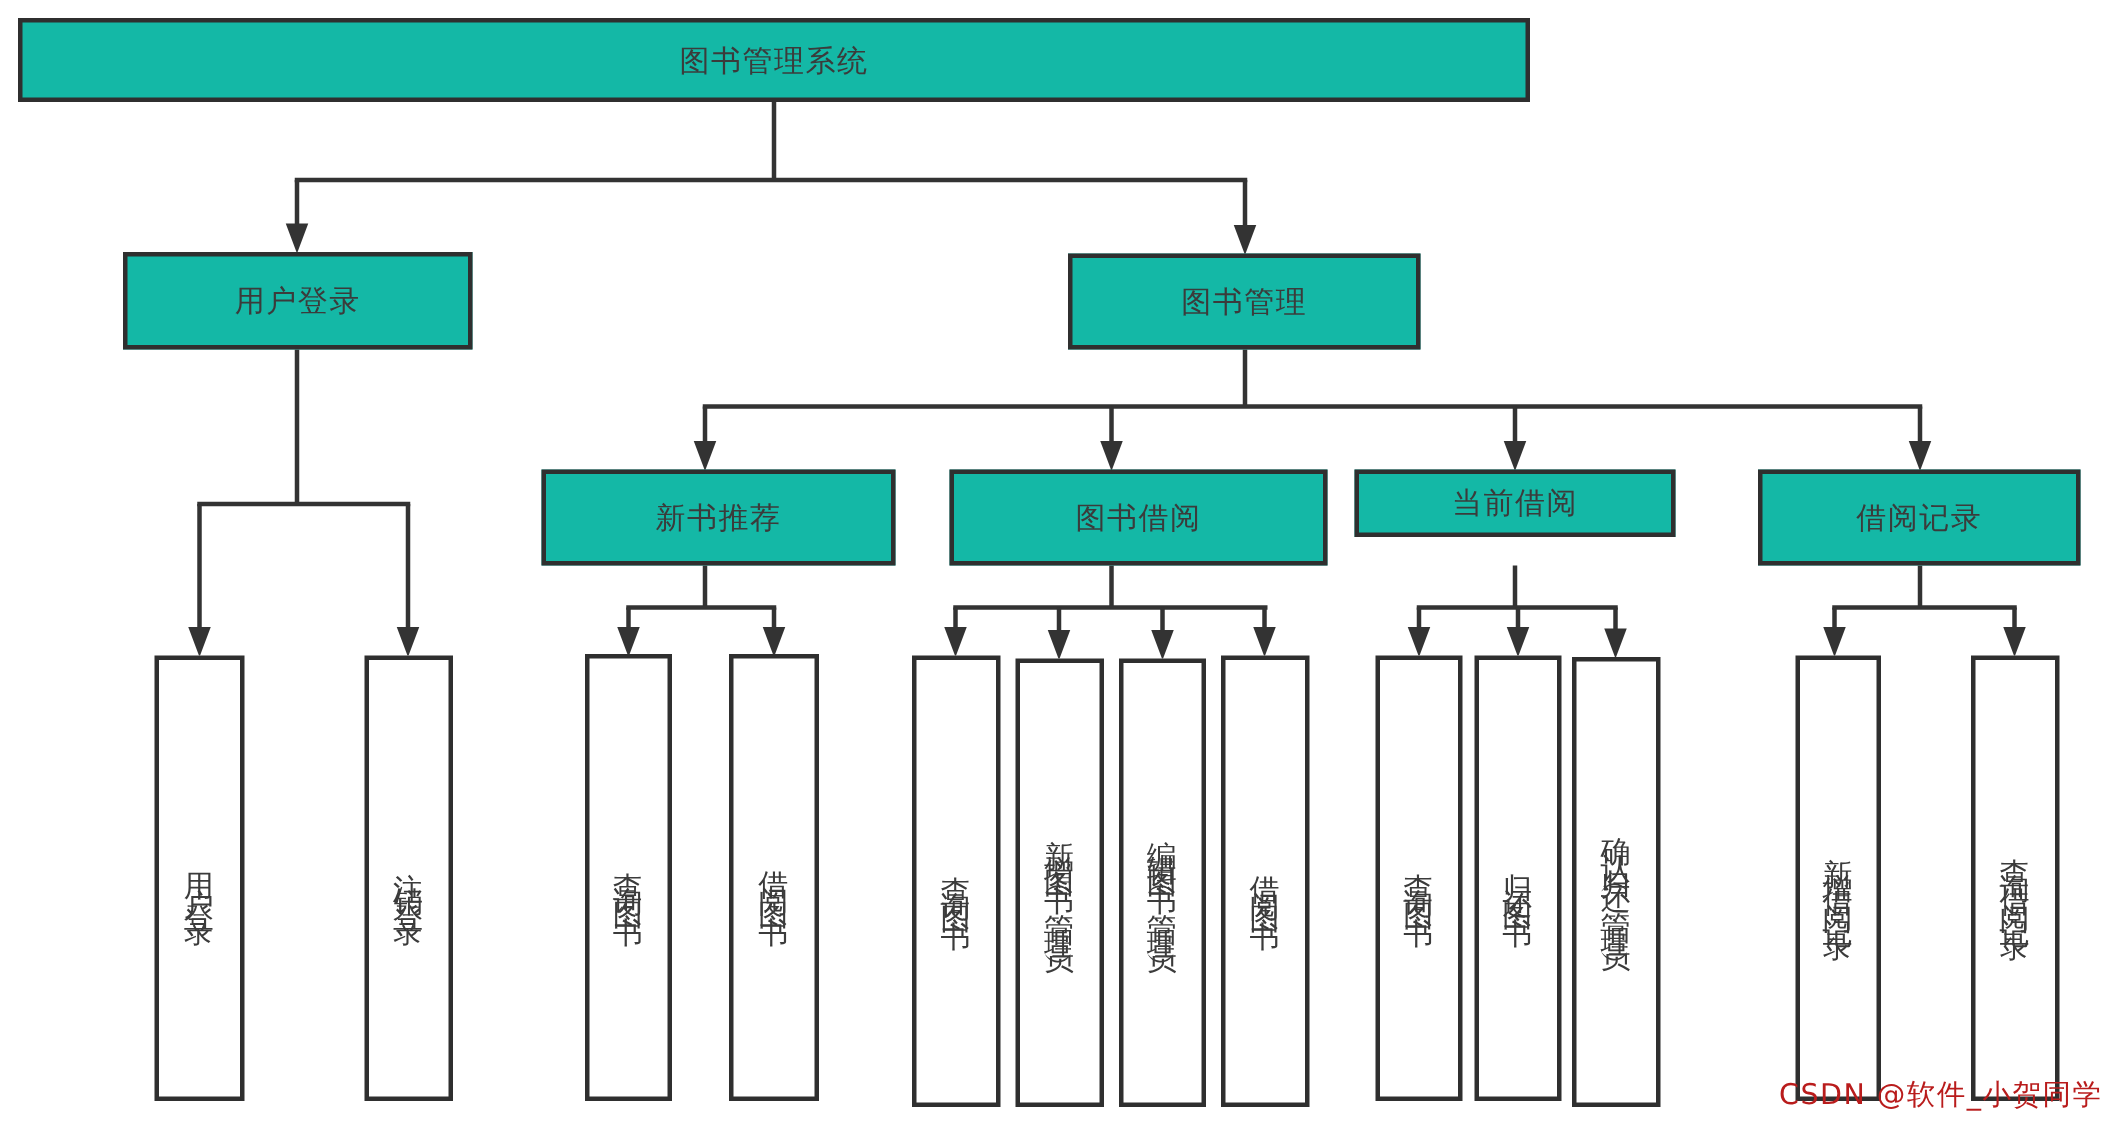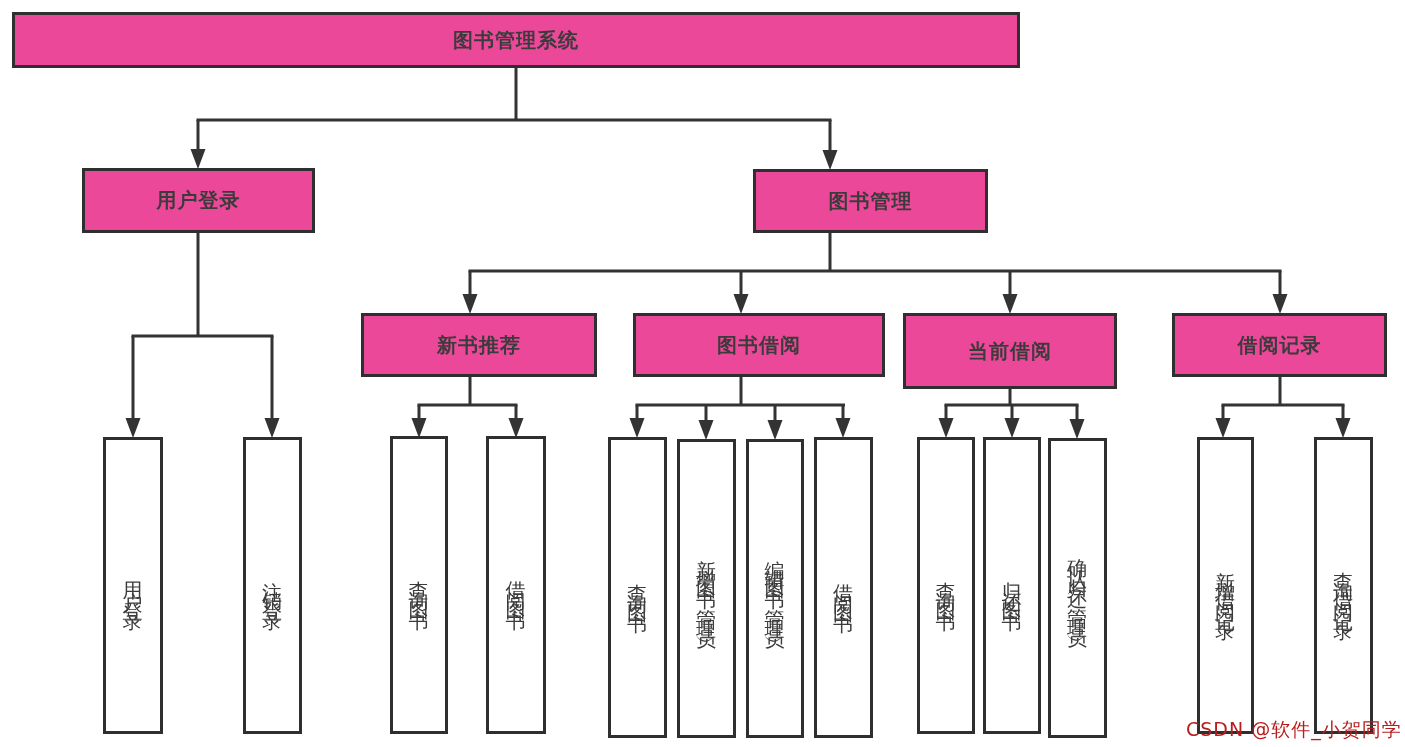--- a/index.html
+++ b/index.html
@@ -8,28 +8,27 @@
     width:1405px;height:747px;
     background:#ffffff;
     font-family:"DejaVu Sans","Liberation Sans",sans-serif;
     overflow:hidden;
   }
   .wires{position:absolute;left:0;top:0;width:1405px;height:747px;}
   .node{
     position:absolute;
     box-sizing:border-box;
     border:3px solid #2f2f2f;
-    background:#ec4899;
+    background:#14b8a6;
     display:flex;align-items:center;justify-content:center;
     color:#3b3b3b;
     font-size:20px;
     letter-spacing:1px;
     text-align:center;
     z-index:2;
-    font-weight:bold;
   }
   .vnode{
     position:absolute;
     box-sizing:border-box;
     border:3px solid #2f2f2f;
     background:#ffffff;
     display:flex;align-items:center;justify-content:center;
     color:#3b3b3b;
     font-size:20px;
     z-index:2;
@@ -118,25 +117,25 @@
       <polygon points="1004.5,418 1019.5,418 1012,438"></polygon>
       <polygon points="1069.5,419 1084.5,419 1077,439"></polygon>
       <polygon points="1215.5,418 1230.5,418 1223,438"></polygon>
       <polygon points="1335.5,418 1350.5,418 1343,438"></polygon>
     </g>
   </svg>
 
   <div class="node" style="left:12px;top:12px;width:1008px;height:56px;">图书管理系统</div>
 
   <div class="node" style="left:82px;top:168px;width:233px;height:65px;">用户登录</div>
-  <div class="node" style="left:712px;top:169px;width:235px;height:64px;margin-left:41px;">图书管理</div>
+  <div class="node" style="left:712px;top:169px;width:235px;height:64px;">图书管理</div>
 
   <div class="node" style="left:361px;top:313px;width:236px;height:64px;">新书推荐</div>
   <div class="node" style="left:633px;top:313px;width:252px;height:64px;">图书借阅</div>
-  <div class="node" style="left:903px;top:313px;width:214px;height:76px;">当前借阅</div>
+  <div class="node" style="left:903px;top:313px;width:214px;height:45px;">当前借阅</div>
   <div class="node" style="left:1172px;top:313px;width:215px;height:64px;">借阅记录</div>
 
   <div class="vnode" style="left:103px;top:437px;width:60px;height:297px;">
     <span class="vtext">用户登录</span>
   </div>
   <div class="vnode" style="left:243px;top:437px;width:59px;height:297px;">
     <span class="vtext">注销登录</span>
   </div>
 
   <div class="vnode" style="left:390px;top:436px;width:58px;height:298px;">

